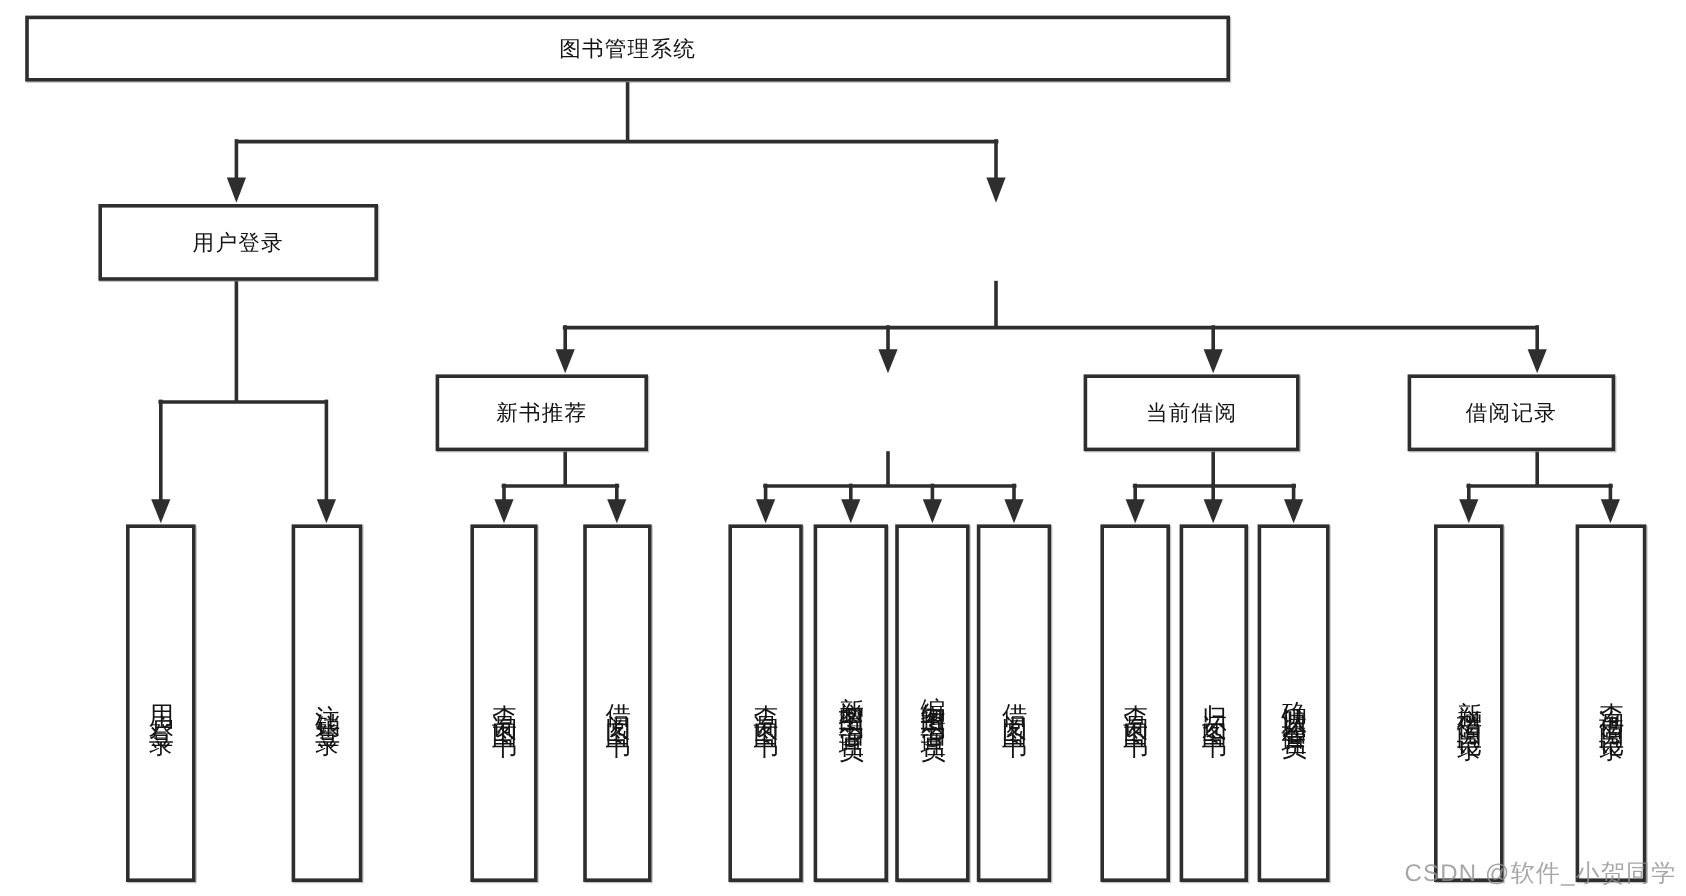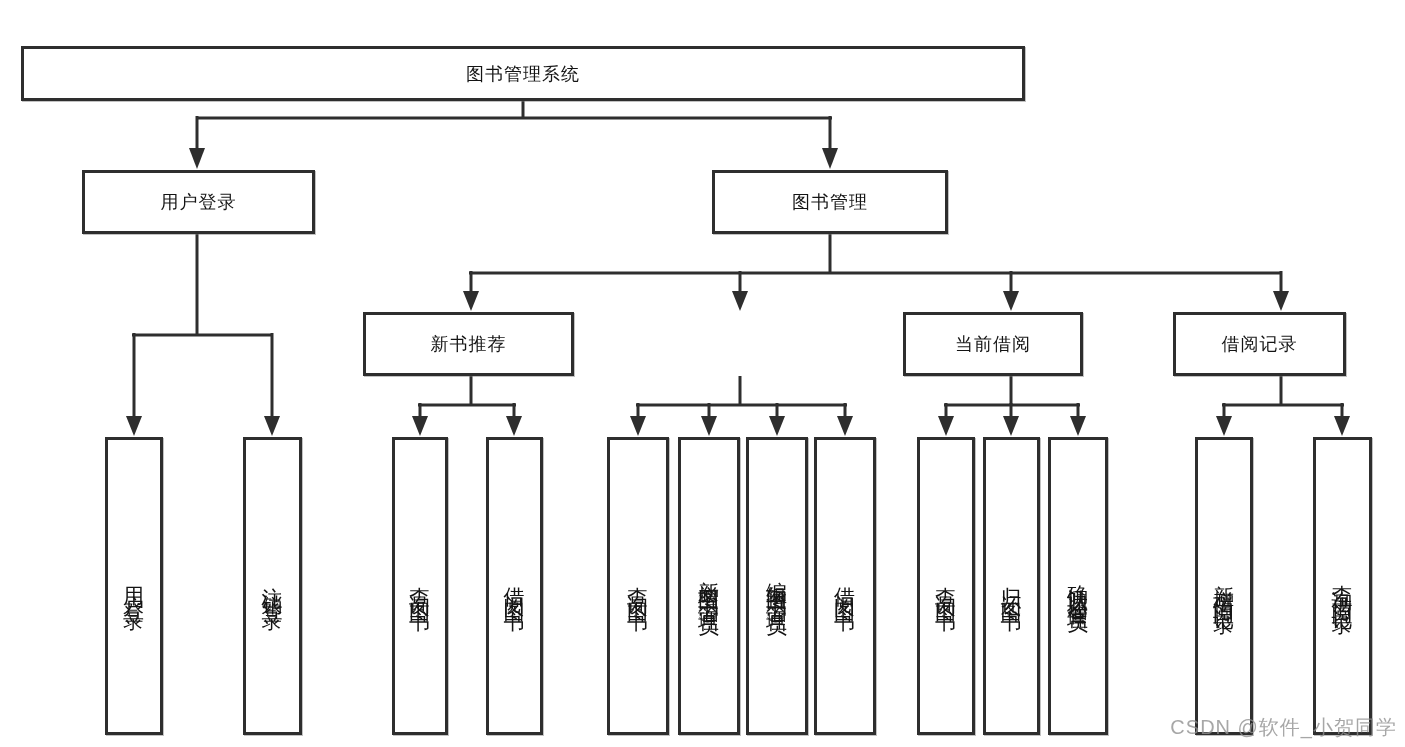--- a/index.html
+++ b/index.html
@@ -126,32 +126,29 @@
       <polygon points="769,416 785,416 777,436"></polygon>
       <polygon points="837,416 853,416 845,436"></polygon>
       <polygon points="938,416 954,416 946,436"></polygon>
       <polygon points="1003,416 1019,416 1011,436"></polygon>
       <polygon points="1070,416 1086,416 1078,436"></polygon>
       <polygon points="1216,416 1232,416 1224,436"></polygon>
       <polygon points="1334,416 1350,416 1342,436"></polygon>
     </g>
   </svg>
 
-  <div class="box root-box" style="left:21px; top:13px; width:1004px; height:55px;margin-top:33px;">
+  <div class="box root-box" style="left:21px; top:13px; width:1004px; height:55px;">
     <span class="hlabel">图书管理系统</span>
   </div>
 
   <div class="box" style="left:82px; top:170px; width:233px; height:64px;">
     <span class="hlabel">用户登录</span>
   </div>
-  <div class="box" style="left:712px; top:170px; width:236px; height:64px;">
-    <span class="hlabel">图书管理</span>
-  </div>
-
-  <div class="box" style="left:363px; top:312px; width:211px; height:64px;">
+
+  <div class="box" style="left:363px; top:312px; width:177px; height:64px;">
     <span class="hlabel">新书推荐</span>
   </div>
   <div class="box" style="left:903px; top:312px; width:180px; height:64px;">
     <span class="hlabel">当前借阅</span>
   </div>
   <div class="box" style="left:1173px; top:312px; width:173px; height:64px;">
     <span class="hlabel">借阅记录</span>
   </div>
 
   <div class="box" style="left:105px; top:437px; width:58px; height:298px;">

